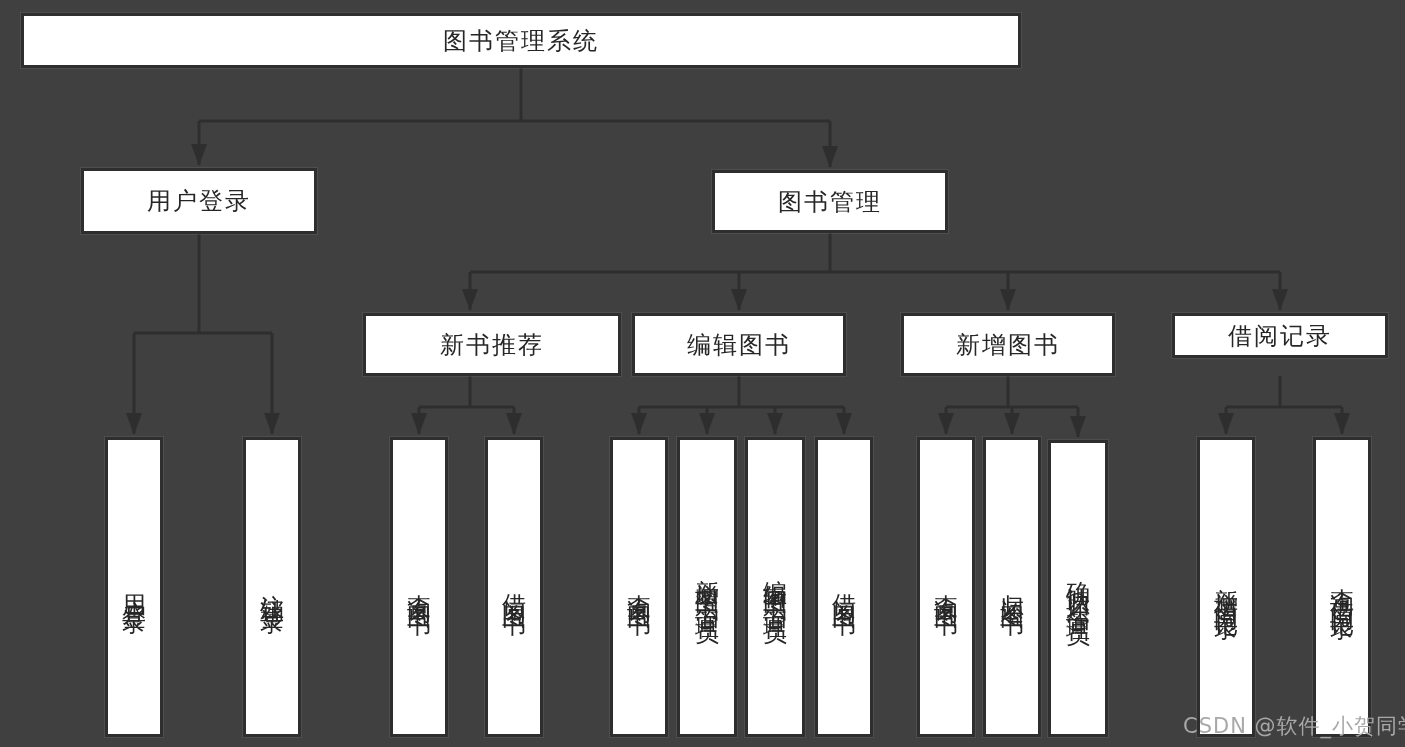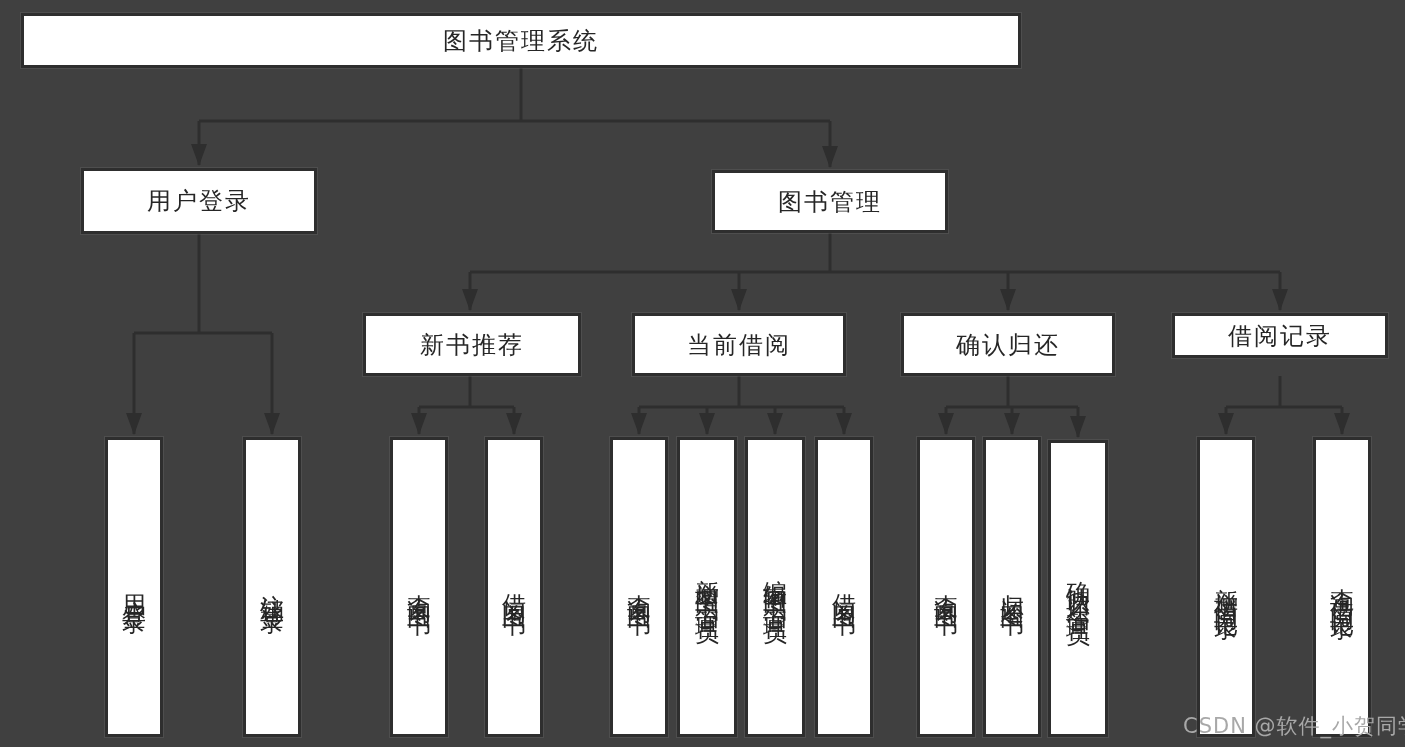--- a/index.html
+++ b/index.html
@@ -44,21 +44,21 @@
     writing-mode: vertical-rl;
     text-orientation: mixed;
     letter-spacing: 6px;
     font-size: 24px;
     line-height: 1;
   }
   
   .box-root  { left: 21px;  top: 13px;  width: 1000px; height: 55px; }
   .box-n1    { left: 81px;  top: 168px; width: 236px;  height: 66px; }
   .box-n2    { left: 712px; top: 170px; width: 236px;  height: 63px; font-family: Liberation Serif, serif; }
-  .box-n21   { left: 363px; top: 313px; width: 218px;  height: 63px; }
+  .box-n21   { left: 363px; top: 313px; width: 258px;  height: 63px; }
   .box-n22   { left: 632px; top: 313px; width: 214px;  height: 63px; }
   .box-n23   { left: 901px; top: 313px; width: 214px;  height: 63px; }
   .box-n24   { left: 1172px;top: 313px; width: 216px;  height: 45px; }
   .box-l1  { left: 105px; }
   .box-l2  { left: 243px; }
   .box-l3  { left: 390px; }
   .box-l4  { left: 485px; }
   .box-l5  { left: 610px; }
   .box-l6  { left: 677px; width: 60px; }
   .box-l7  { left: 745px; width: 60px; }
@@ -142,24 +142,24 @@
     <span>用户登录</span>
   </div>
   <div class="node box-n2">
     <span>图书管理</span>
   </div>
 
   <div class="node box-n21">
     <span>新书推荐</span>
   </div>
   <div class="node box-n22">
-    <span>当前借阅</span>
+    <span>编辑图书</span>
   </div>
   <div class="node box-n23">
-    <span>确认归还</span>
+    <span>新增图书</span>
   </div>
   <div class="node box-n24">
     <span>借阅记录</span>
   </div>
 
   <div class="node leaf box-l1">
     <span class="vtext">用户登录</span>
   </div>
   <div class="node leaf box-l2">
     <span class="vtext">注销登录</span>

